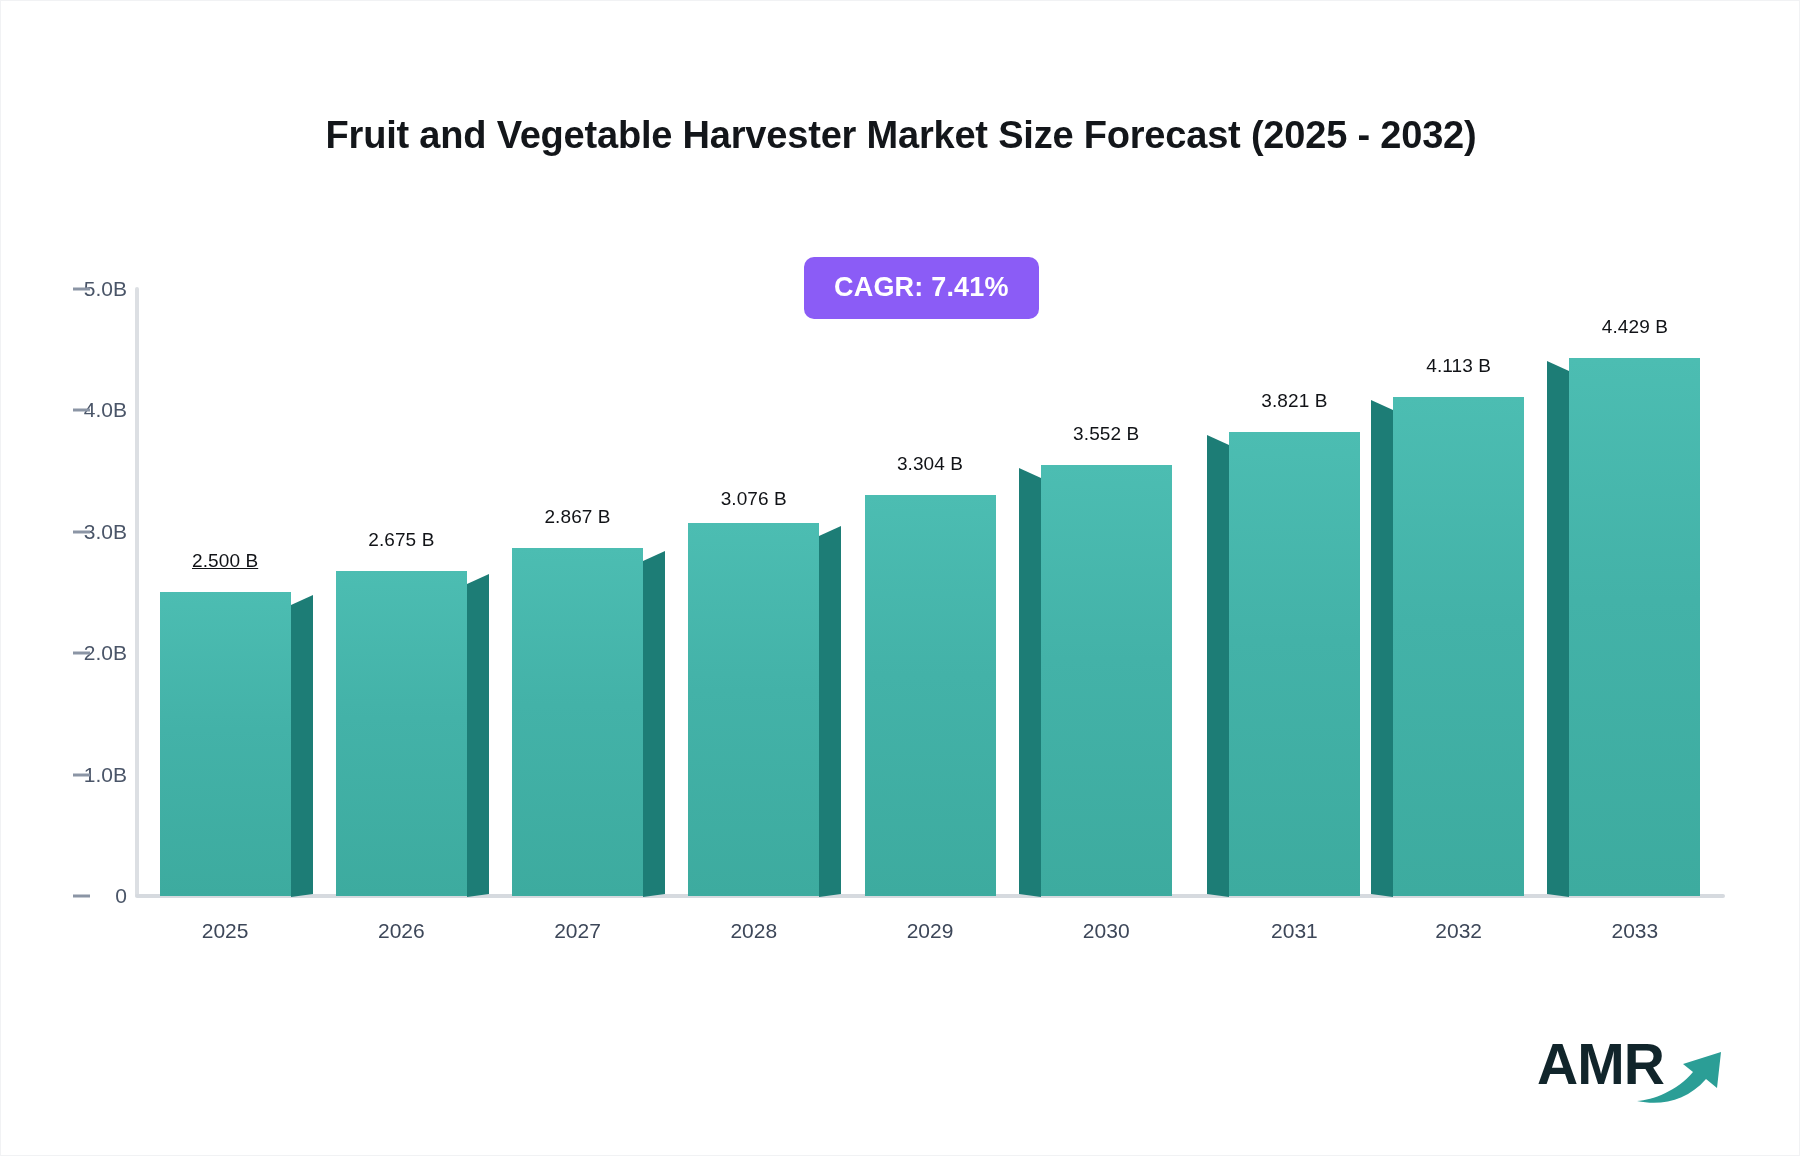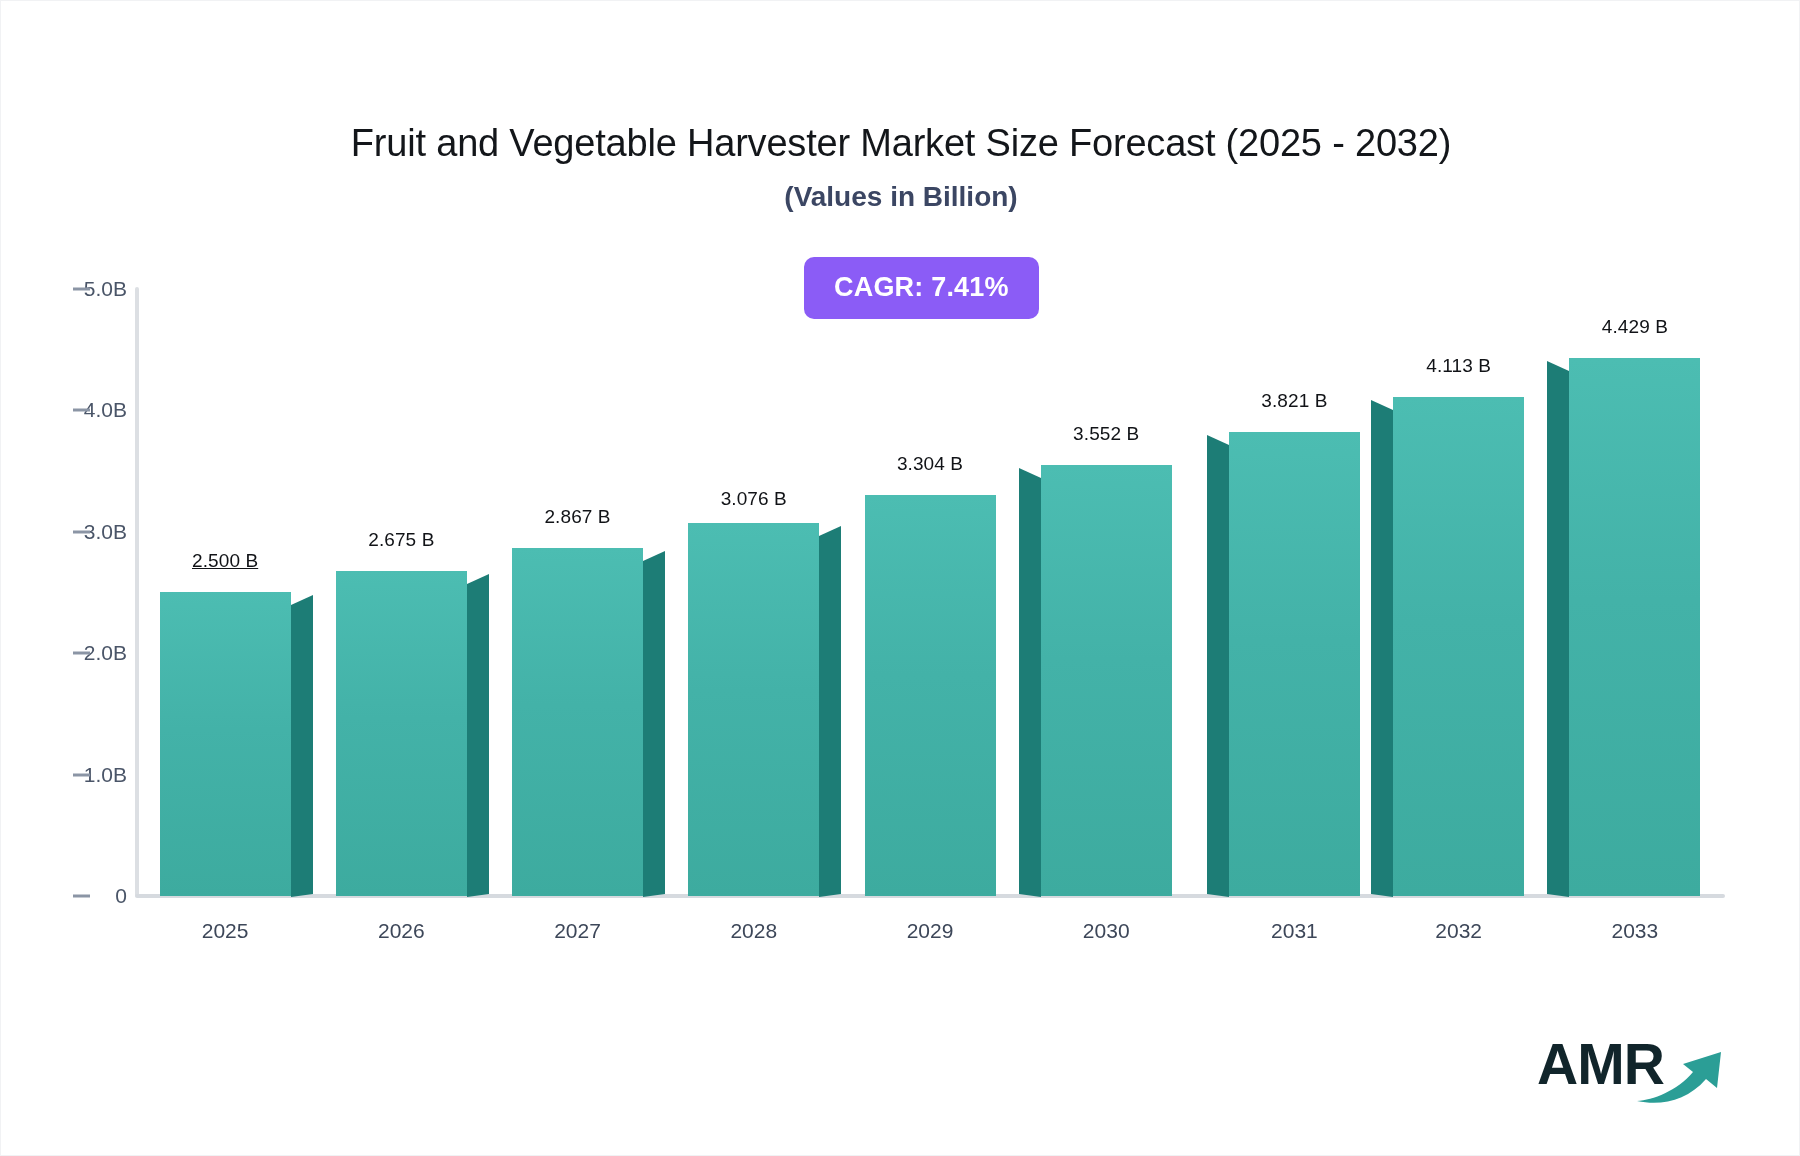--- a/index.html
+++ b/index.html
@@ -24,25 +24,25 @@
   
   .title-block {
     position: absolute;
     left: 0;
     top: 108px;
     width: 1800px;
     text-align: center;
   }
   .chart-title {
     font-size: 38px;
-    font-weight: normal;
+    font-weight: bold;
     color: #13161a;
     letter-spacing: -0.2px;
     line-height: 1.18;
-    margin: 12px;
+    margin: 4px;
   }
   .chart-subtitle {
     font-size: 28px;
     font-weight: bold;
     color: #3b4663;
     margin: 14px 0 0 0;
     line-height: 1.2;
   }
 
   
@@ -185,21 +185,20 @@
     height: 62px;
   }
 </style>
 </head>
 <body>
 
 <div id="canvas">
 
   <div class="title-block">
     <div class="chart-title">Fruit and Vegetable Harvester Market Size Forecast (2025 - 2032)</div>
-    <div class="chart-subtitle">(Values in Billion)</div>
   </div>
 
   <div class="cagr-badge">CAGR: 7.41%</div>
 
   <div id="plot">
     <div class="y-axis-line"></div>
     <div class="x-axis-line"></div>
     <div id="yticks">
         <div class="ytick-wrap" style="top: 895px;">
           <div class="ytick" style="top: 0px;">0</div>

